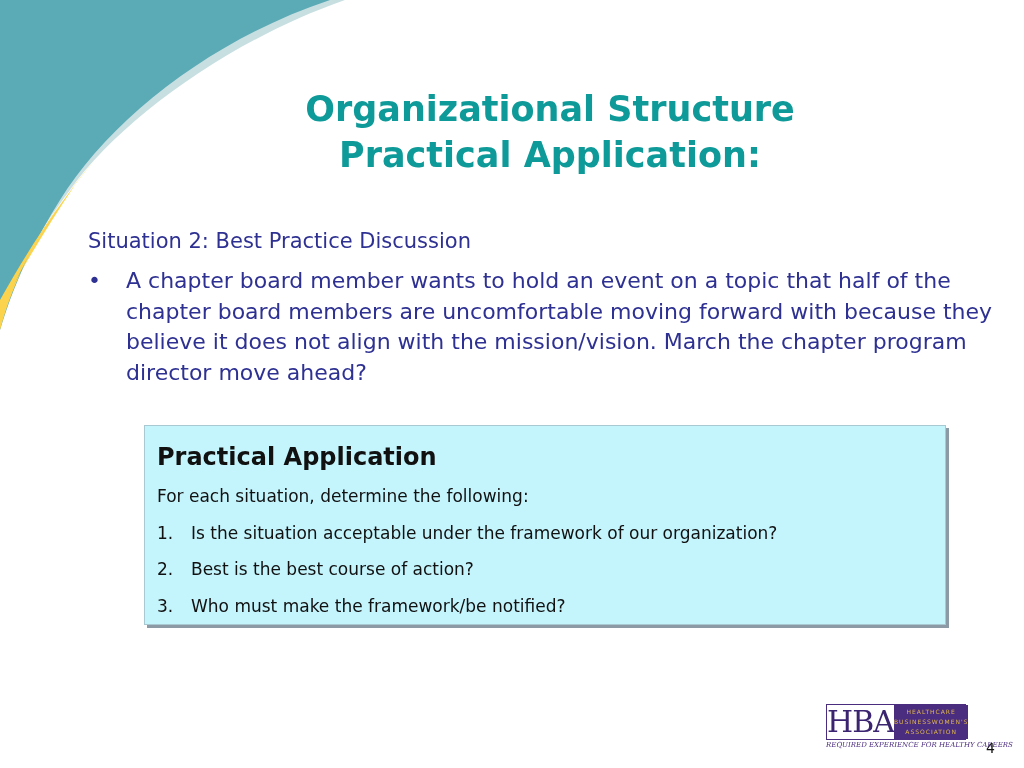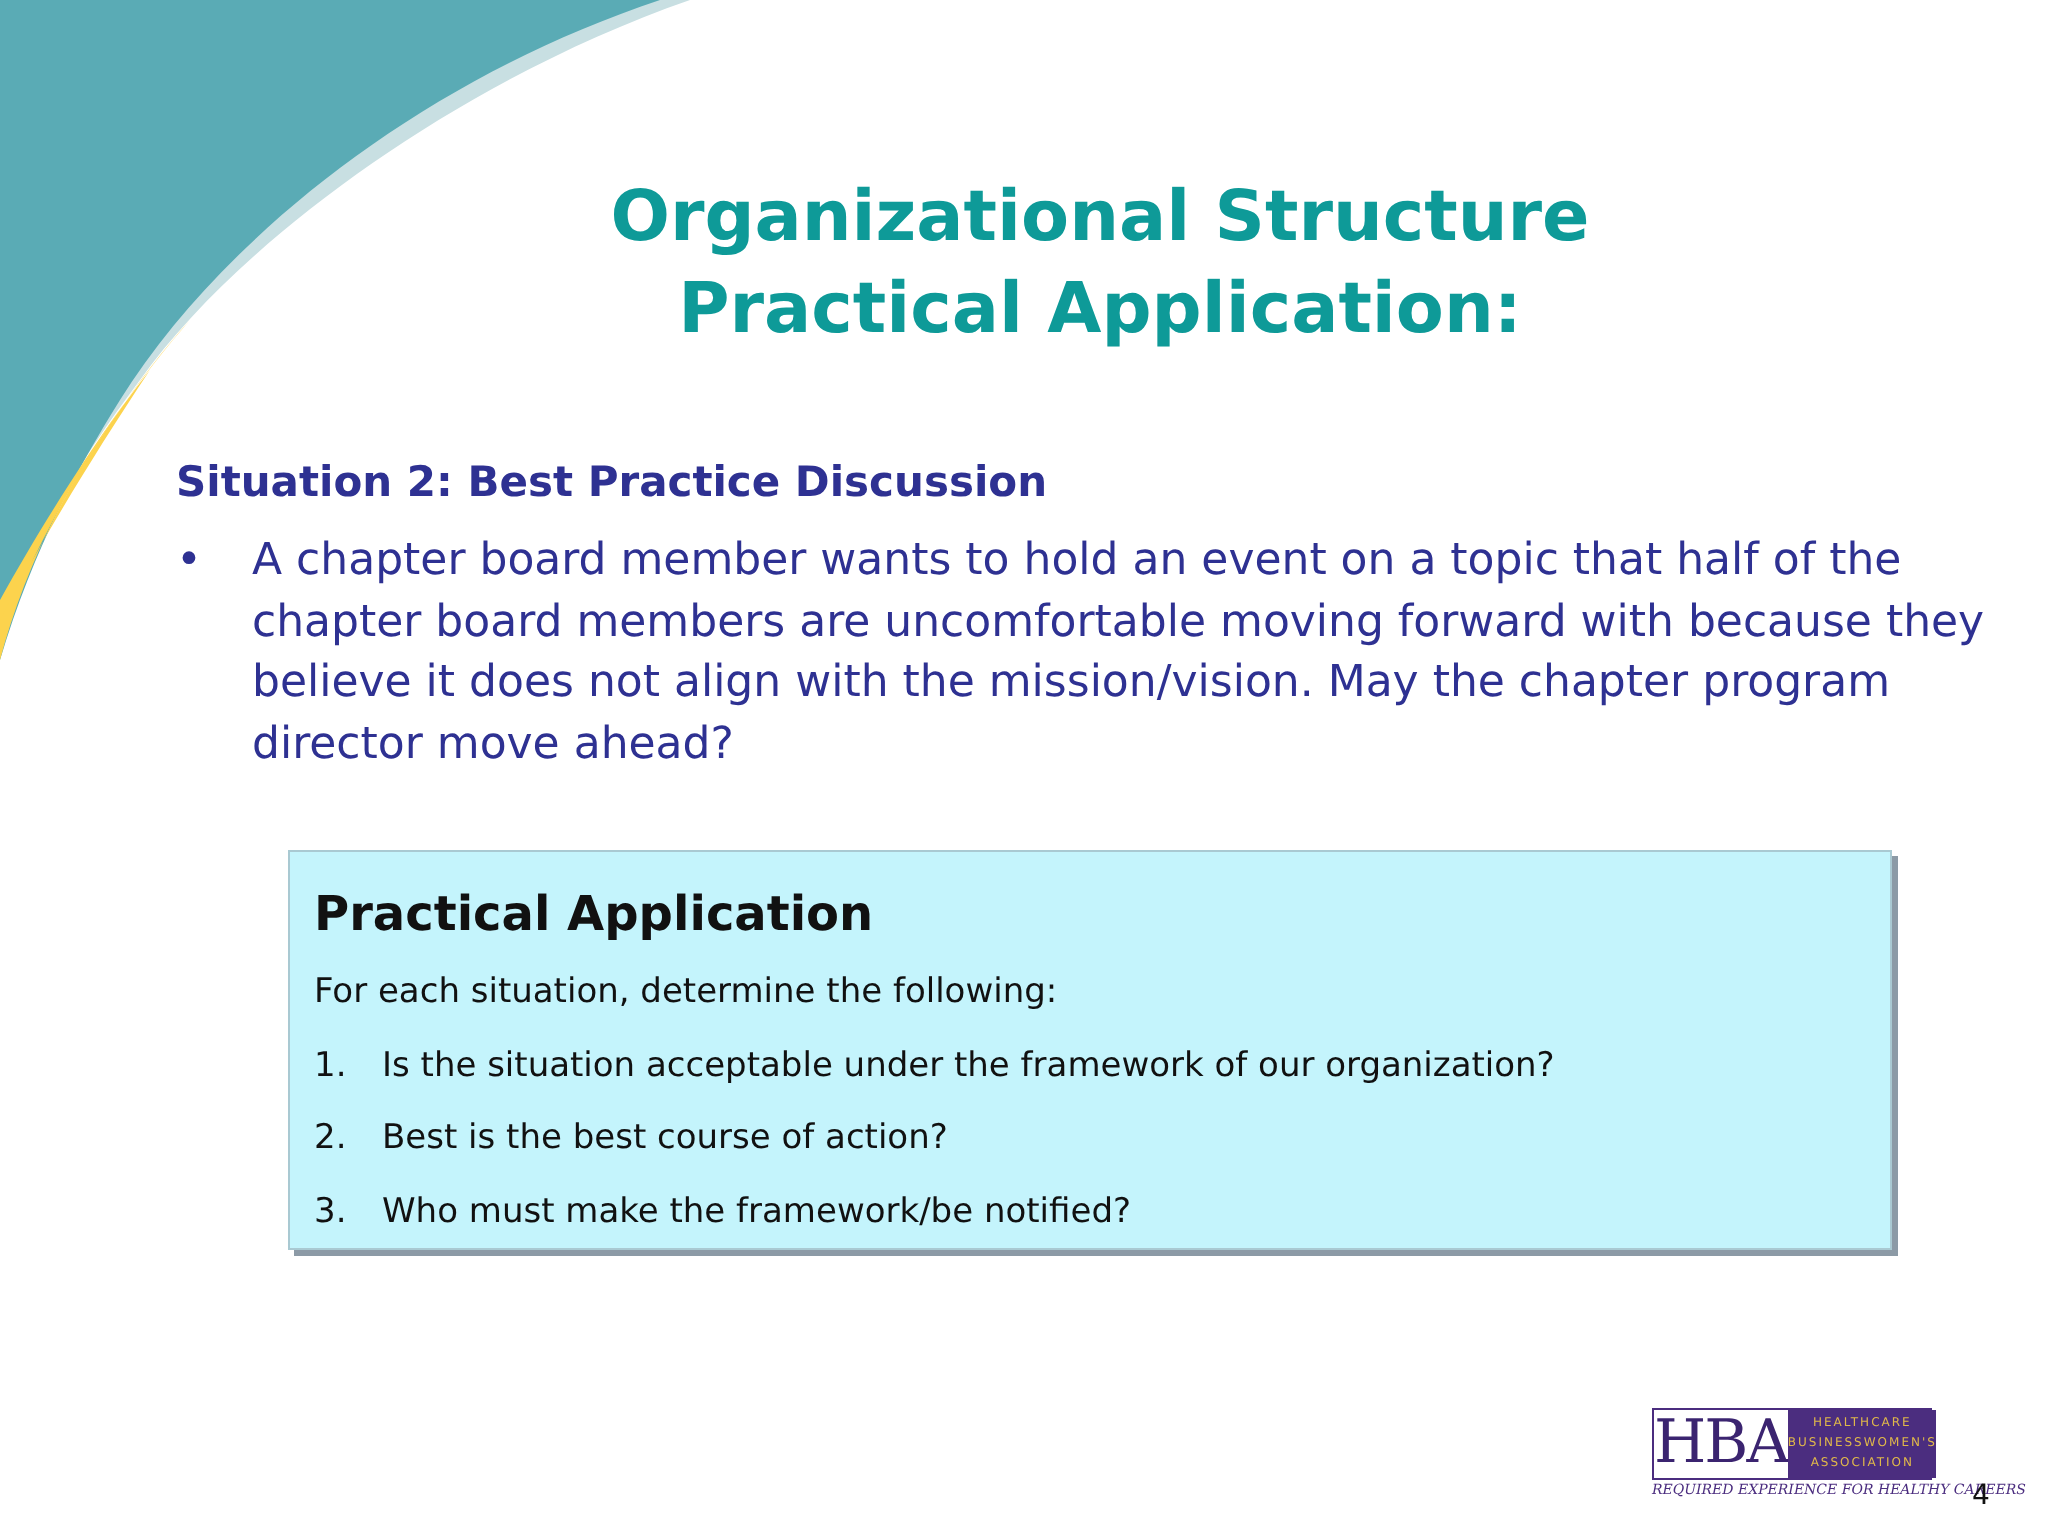--- a/index.html
+++ b/index.html
@@ -1,19 +1,19 @@
 <!DOCTYPE html>
 <html><head>
 <meta charset="utf-8">
 <style>
   html, body { margin:0; padding:0; }
   body { width:1024px; height:768px; position:relative; overflow:hidden; background:#ffffff; font-family:"DejaVu Sans", sans-serif; }
   .bg-svg { position:absolute; left:0; top:0; }
   .title { position:absolute; left:200px; width:700px; top:86px; text-align:center; color:#0e9a98; font-weight:bold; font-size:35px; line-height:46px; }
-  .subhead { position:absolute; left:88px; top:229px; color:#2e3192; font-weight:bold; font-size:21px; }
+  .subhead { position:absolute; left:88px; top:229px; color:#2e3192; font-weight:normal; font-size:21px; }
   .bullet-row { position:absolute; left:88px; top:266px; width:930px; color:#2e3192; font-size:22px; line-height:30.5px; display:flex; }
   .bullet-dot { width:38px; flex:none; }
   .bullet-text { flex:1; }
   .box { position:absolute; left:144px; top:425px; width:802px; height:200px; background:#c4f4fc; border:1px solid #a9c9d2; box-shadow:3px 3px 0 #8c9aa6; box-sizing:border-box; padding:14px 0 17px 12px; color:#111; }
   .box-title { font-weight:bold; font-size:24px; line-height:34px; margin-bottom:4px; }
   .box-text { font-size:17px; line-height:36.5px; }
   .box-row { display:flex; font-size:17px; line-height:36.5px; }
   .box-num { width:34px; flex:none; }
   .logo { position:absolute; left:826px; top:704px; width:140px; height:48px; }
   .logo-main { position:absolute; left:0; top:0; width:140px; height:36px; border:1px solid #4b2d7f; display:flex; box-sizing:border-box; }
@@ -34,21 +34,21 @@
 
 <div class="title">
   <div>Organizational Structure</div>
   <div>Practical Application:</div>
 </div>
 
 <div class="subhead">Situation 2: Best Practice Discussion</div>
 
 <div class="bullet-row">
   <span class="bullet-dot">•</span>
-  <span class="bullet-text">A chapter board member wants to hold an event on a topic that half of the chapter board members are uncomfortable moving forward with because they believe it does not align with the mission/vision. May the chapter program director move ahead?</span>
+  <span class="bullet-text">A chapter board member wants to hold an event on a topic that half of the chapter board members are uncomfortable moving forward with because they believe it does not align with the mission/vision. March the chapter program director move ahead?</span>
 </div>
 
 <div class="box">
   <div class="box-title">Practical Application</div>
   <div class="box-text">For each situation, determine the following:</div>
   <div class="box-row">
     <span class="box-num">1.</span>
     <span>Is the situation acceptable under the framework of our organization?</span>
   </div>
   <div class="box-row">

